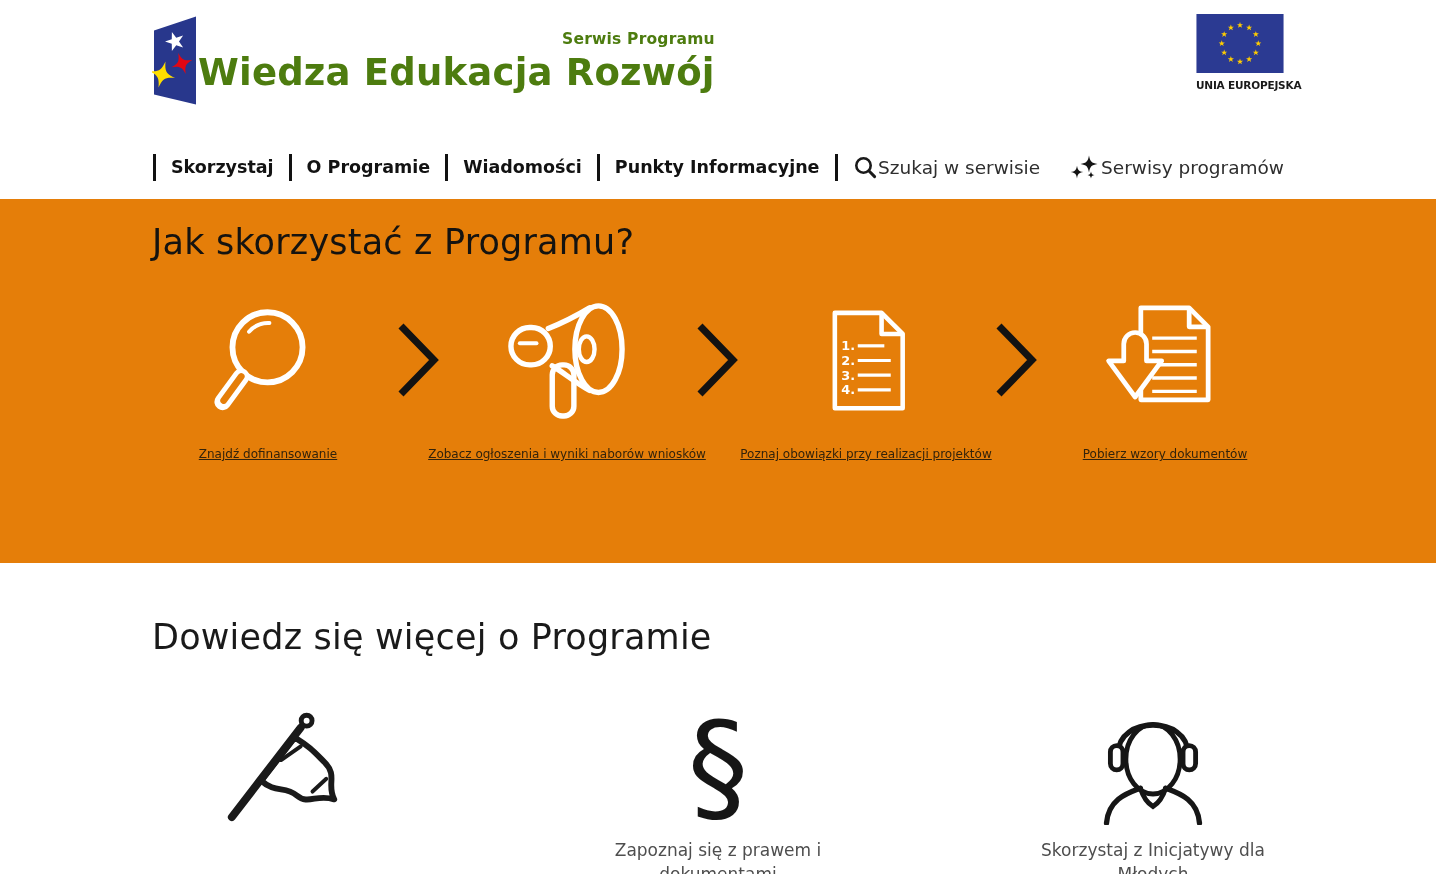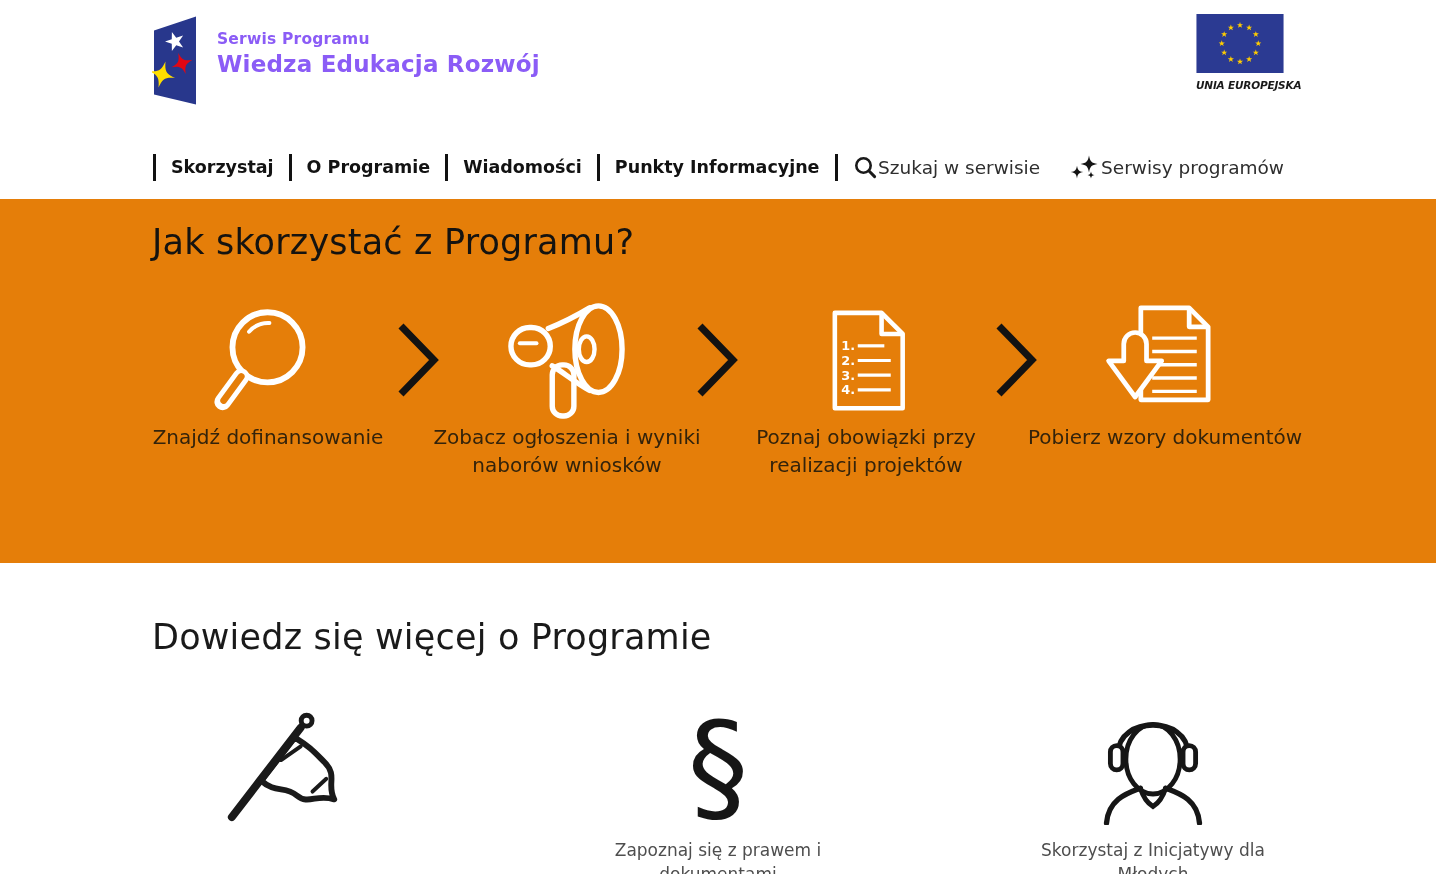--- a/index.html
+++ b/index.html
@@ -13,43 +13,43 @@
   *{box-sizing:border-box;}
   html,body{margin:0;padding:0;}
   body{
     width:1436px;height:874px;overflow:hidden;background:#fff;
     font-family:"DejaVu Sans","Liberation Sans",sans-serif;color:var(--ink);
   }
   .container{width:1132px;margin:0 auto;}
 
   
   .header{display:flex;justify-content:space-between;align-items:flex-start;padding-top:13px;height:146px;}
-  .brand{display:flex;gap:19px;text-decoration:none;color:#8b5cf6;cursor:pointer;}
+  .brand{display:flex;text-decoration:none;color:#4d7c0f;cursor:pointer;text-align:right;}
   .brand-text{margin-top:17px;}
   .brand-small{font-size:15.5px;font-weight:bold;letter-spacing:.2px;}
-  .brand-title{font-size:23px;font-weight:bold;margin-top:3px;letter-spacing:.2px;}
-  .eu-block{width:88px;text-align:center;margin-top:1px;font-style:italic;}
+  .brand-title{font-size:37px;font-weight:bold;margin-top:3px;letter-spacing:.2px;}
+  .eu-block{width:88px;text-align:center;margin-top:1px;}
   .eu-label{font-size:10.5px;font-weight:bold;white-space:nowrap;margin-top:6px;color:#1a1a1a;letter-spacing:-0.2px;}
 
   
   .nav{display:flex;justify-content:space-between;align-items:center;height:42px;}
   .nav-list{display:flex;align-items:center;}
   .nav-sep{width:3px;height:27px;background:#121212;margin:0 15px;}
   .nav-sep:first-child{margin-left:1px;}
   .nav-link{font-weight:bold;font-size:17.5px;color:#121212;text-decoration:none;white-space:nowrap;cursor:pointer;}
   .nav-right{display:flex;align-items:center;gap:30px;}
   .nav-tool{display:flex;align-items:center;gap:1px;font-size:18.5px;color:#2e2e2e;text-decoration:none;white-space:nowrap;cursor:pointer;}
 
   
   .orange{background:var(--orange);margin-top:11px;height:364px;padding-top:23px;}
   .orange-title{font-size:35px;font-weight:500;color:#151310;margin:0 0 39px;letter-spacing:.2px;}
   .steps{display:flex;align-items:flex-start;}
   .step{width:232px;text-align:center;text-decoration:none;display:block;cursor:pointer;}
   .step-icon{height:118px;display:flex;align-items:center;justify-content:center;}
-  .step-label{margin:4px -40px 0;font-size:20px;line-height:1.42;color:var(--caption-orange);}
+  .step-label{margin:27px -40px 0;font-size:12px;line-height:1.42;color:var(--caption-orange);text-decoration:underline;}
   .chev{width:67px;height:118px;display:flex;align-items:center;justify-content:center;}
 
   
   .more{padding-top:54px;}
   .more-title{font-size:35px;font-weight:500;color:#1a1a1a;margin:0 0 42px;letter-spacing:.2px;}
   .items{display:flex;justify-content:space-between;}
   .item{width:262px;text-align:center;text-decoration:none;display:block;cursor:pointer;}
   .item-icon{height:126px;display:flex;align-items:flex-end;justify-content:center;}
   .item-label{margin-top:13px;font-size:17px;line-height:1.42;color:var(--caption-gray);}
   .para-glyph{font-size:122px;line-height:118px;color:#161616;font-family:"DejaVu Sans",sans-serif;}

